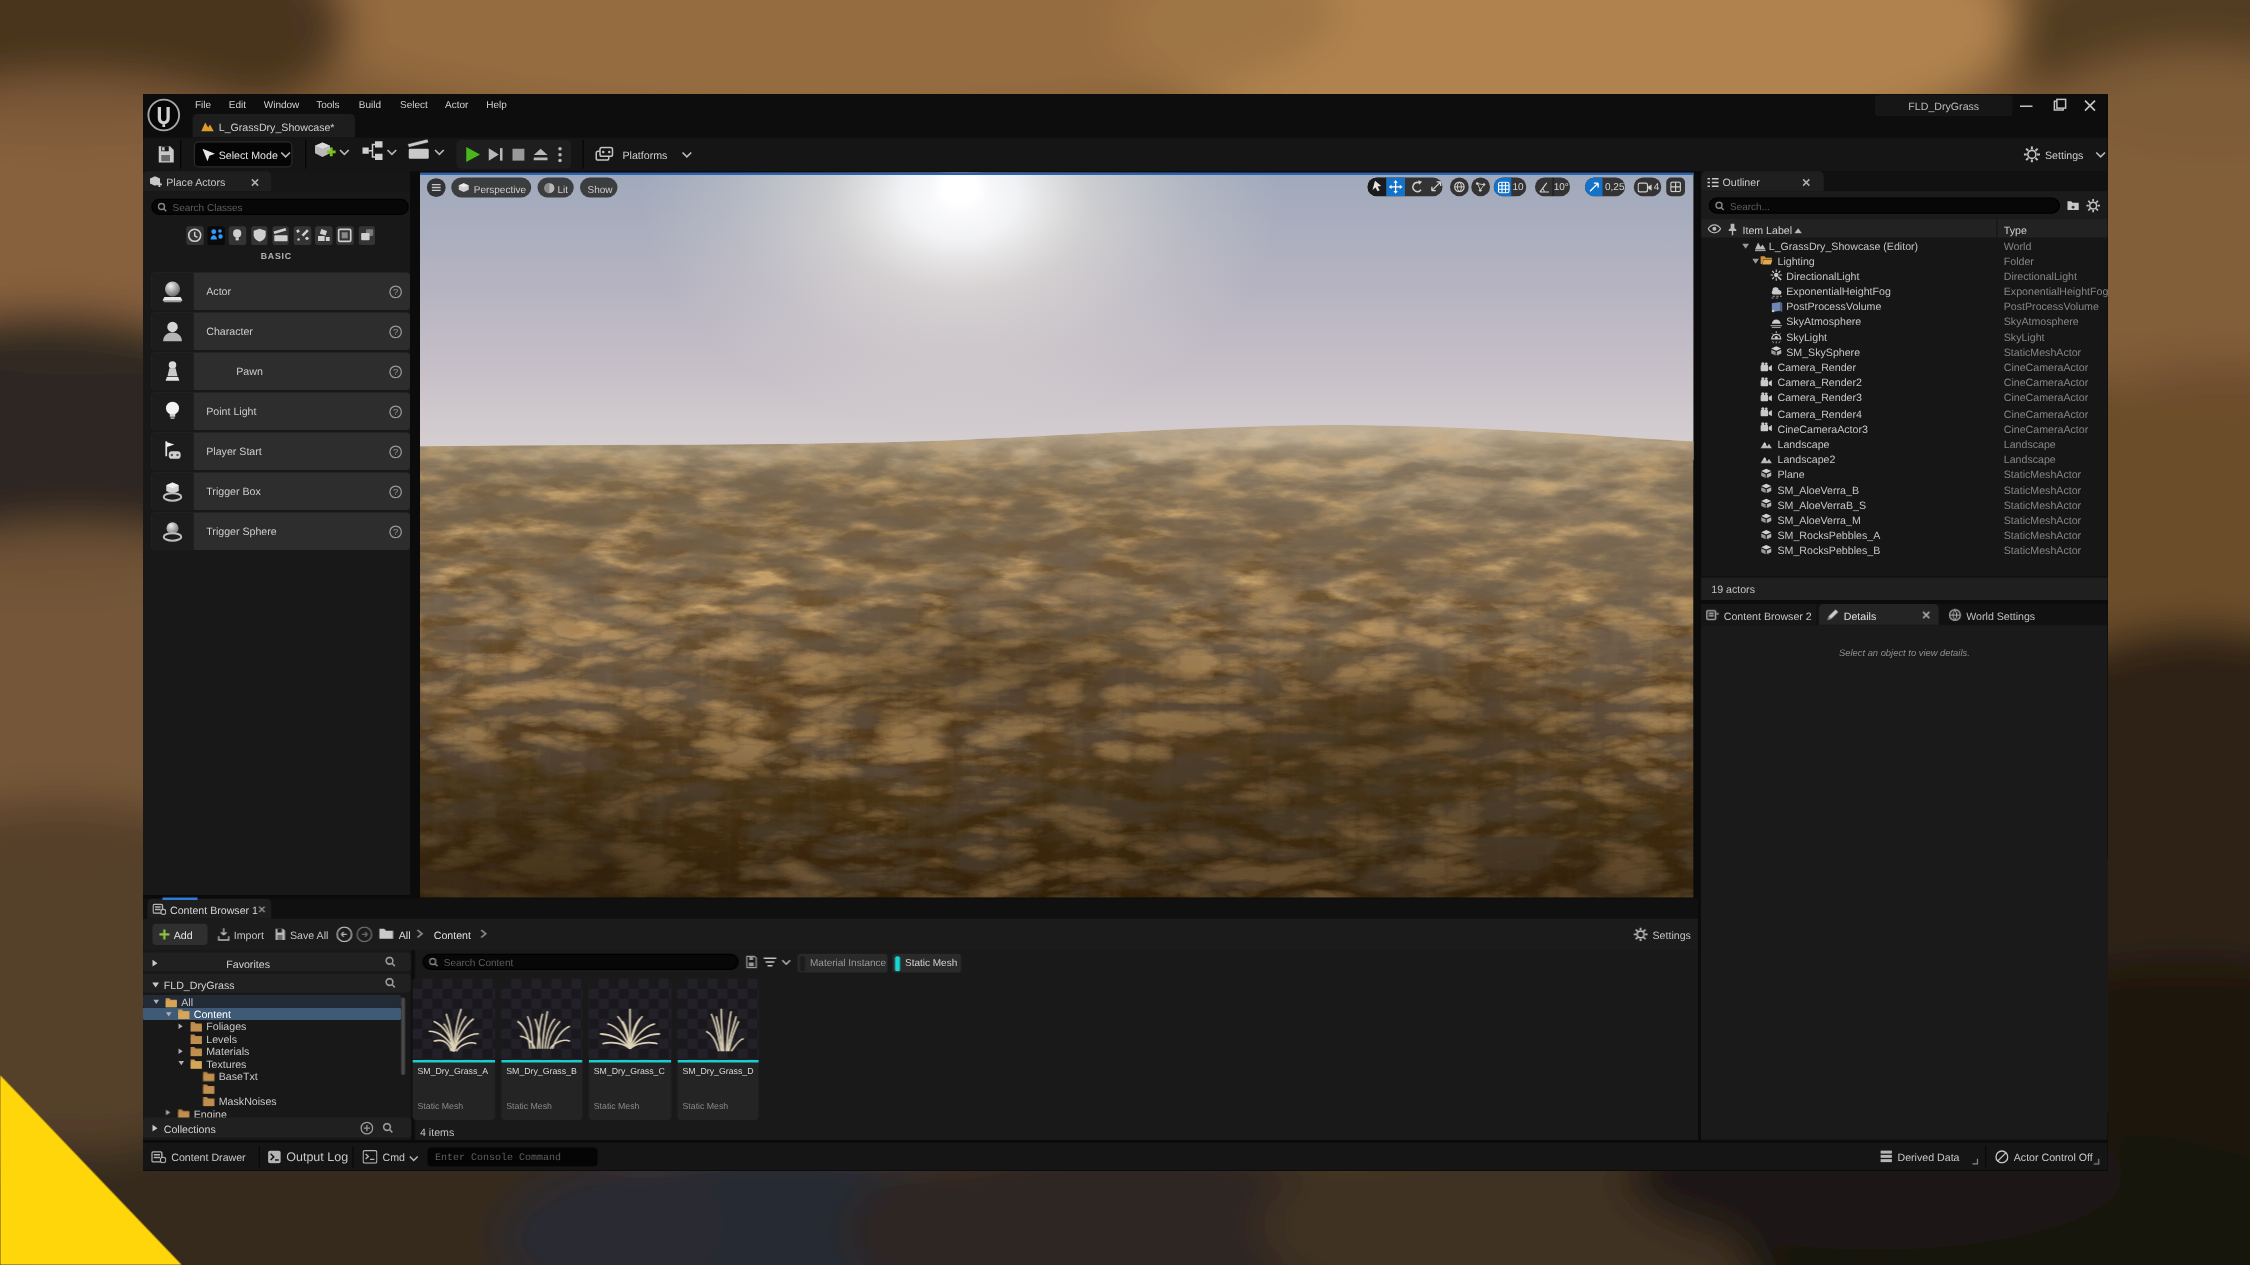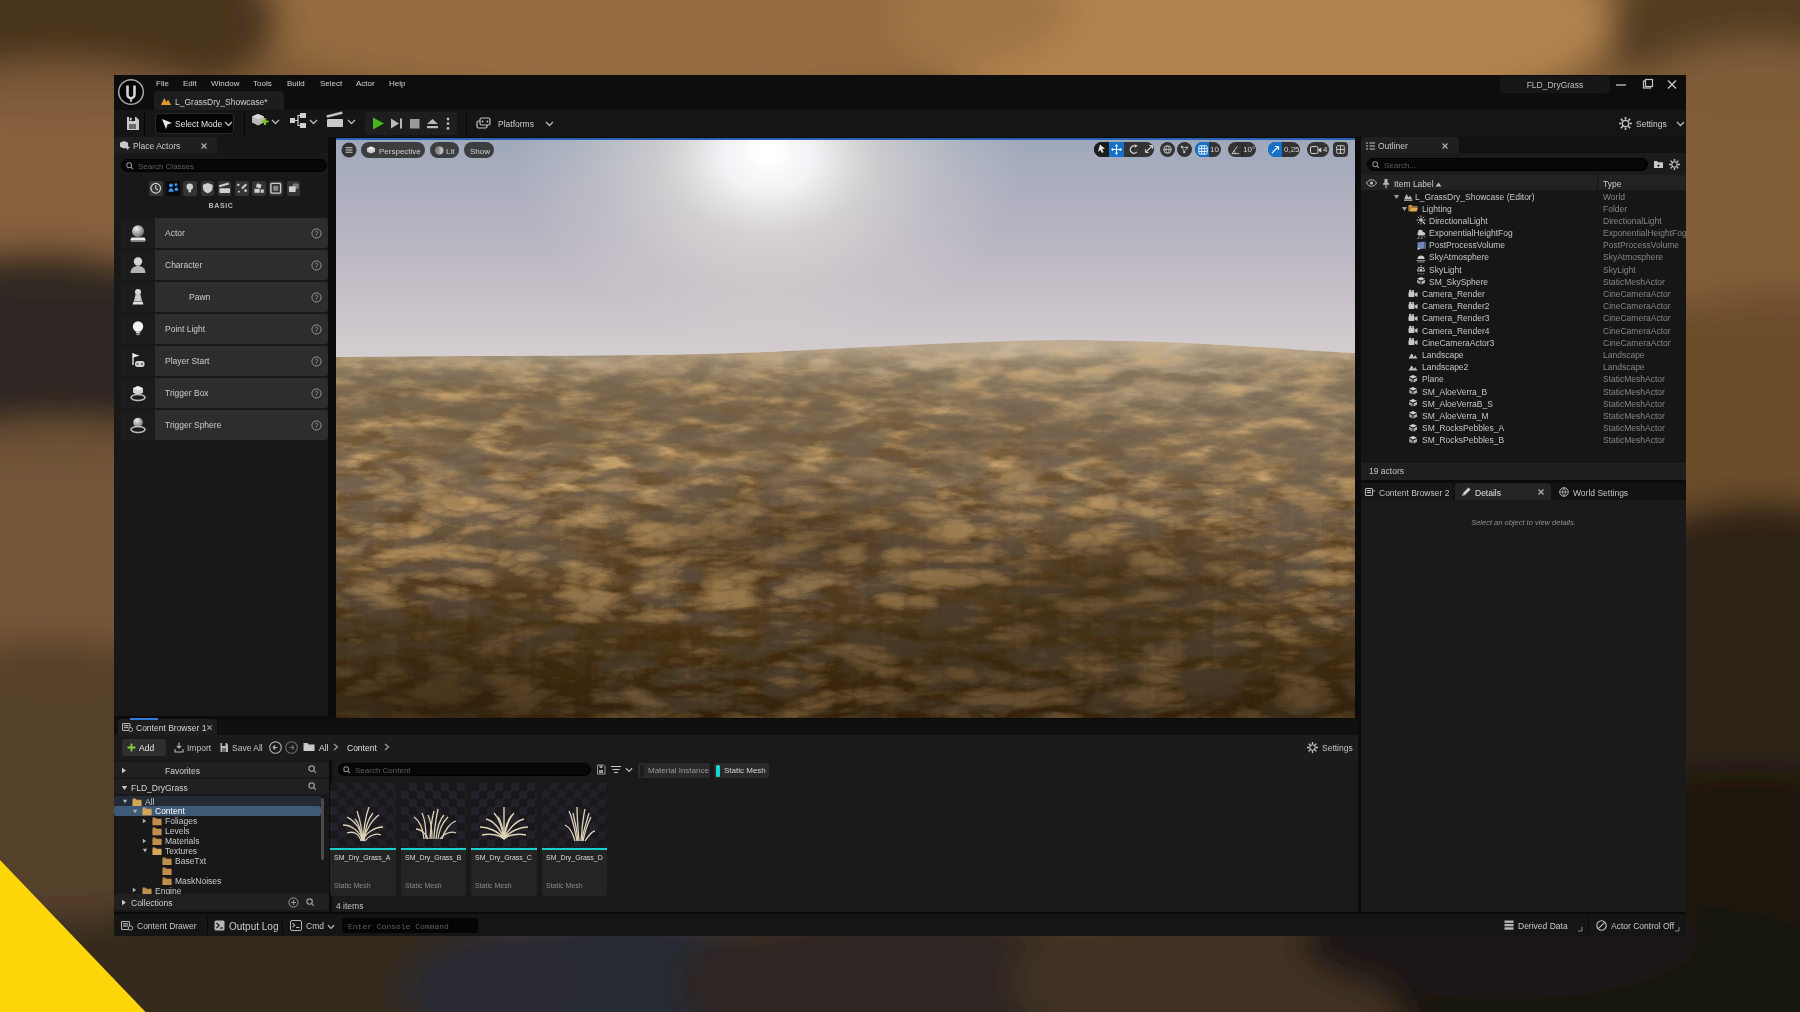--- a/index.html
+++ b/index.html
@@ -912,21 +912,21 @@
           <path d="M6.5 0v2.4M6.5 10.6V13M0 6.5h2.4M10.6 6.5H13M1.9 1.9l1.7 1.7M9.4 9.4l1.7 1.7M11.1 1.9L9.4 3.6M3.6 9.4l-1.7 1.7"></path>
         </g>
     </svg>
     <div class="abs txt" style="left:1208px;top:23.5px;font-size:8.5px;color:#c3c3c3;">Settings</div>
 
     <div class="abs" style="left:0;top:41px;width:215px;height:152px;background:#181818;"></div>
     <div class="abs" style="left:0;top:43px;width:215px;height:15px;background:#202020;border-radius:3px;"></div>
     <svg class="abs" style="left:7px;top:47.5px;" width="6" height="7" viewBox="0 0 6 7">
         <path d="M1 0.8l4 2.7-4 2.7z" fill="#c9c9c9"></path>
       </svg>
-    <div class="abs txt" style="left:18px;top:46.5px;font-size:8.5px;color:#d2d2d2;padding-left:33px;">Favorites</div>
+    <div class="abs txt" style="left:34px;top:46.5px;font-size:8.5px;color:#d2d2d2;padding-left:33px;">Favorites</div>
     <svg class="abs" style="left:194px;top:46px;" width="9" height="9" viewBox="0 0 8 8">
         <circle cx="3.2" cy="3.2" r="2.4" fill="none" stroke="#9a9a9a" stroke-width="1.1"></circle>
         <path d="M5 5l2 2" stroke="#9a9a9a" stroke-width="1.1"></path>
       </svg>
     <div class="abs" style="left:0;top:60px;width:215px;height:15px;background:#202020;border-radius:3px;"></div>
     <svg class="abs" style="left:7px;top:65.5px;" width="7" height="6" viewBox="0 0 7 6">
         <path d="M0.8 1l2.7 4 2.7-4z" fill="#c9c9c9"></path>
       </svg>
     <div class="abs txt" style="left:17px;top:63.5px;font-size:8.5px;color:#d2d2d2;">FLD_DryGrass</div>
     <svg class="abs" style="left:194px;top:63px;" width="9" height="9" viewBox="0 0 8 8">

